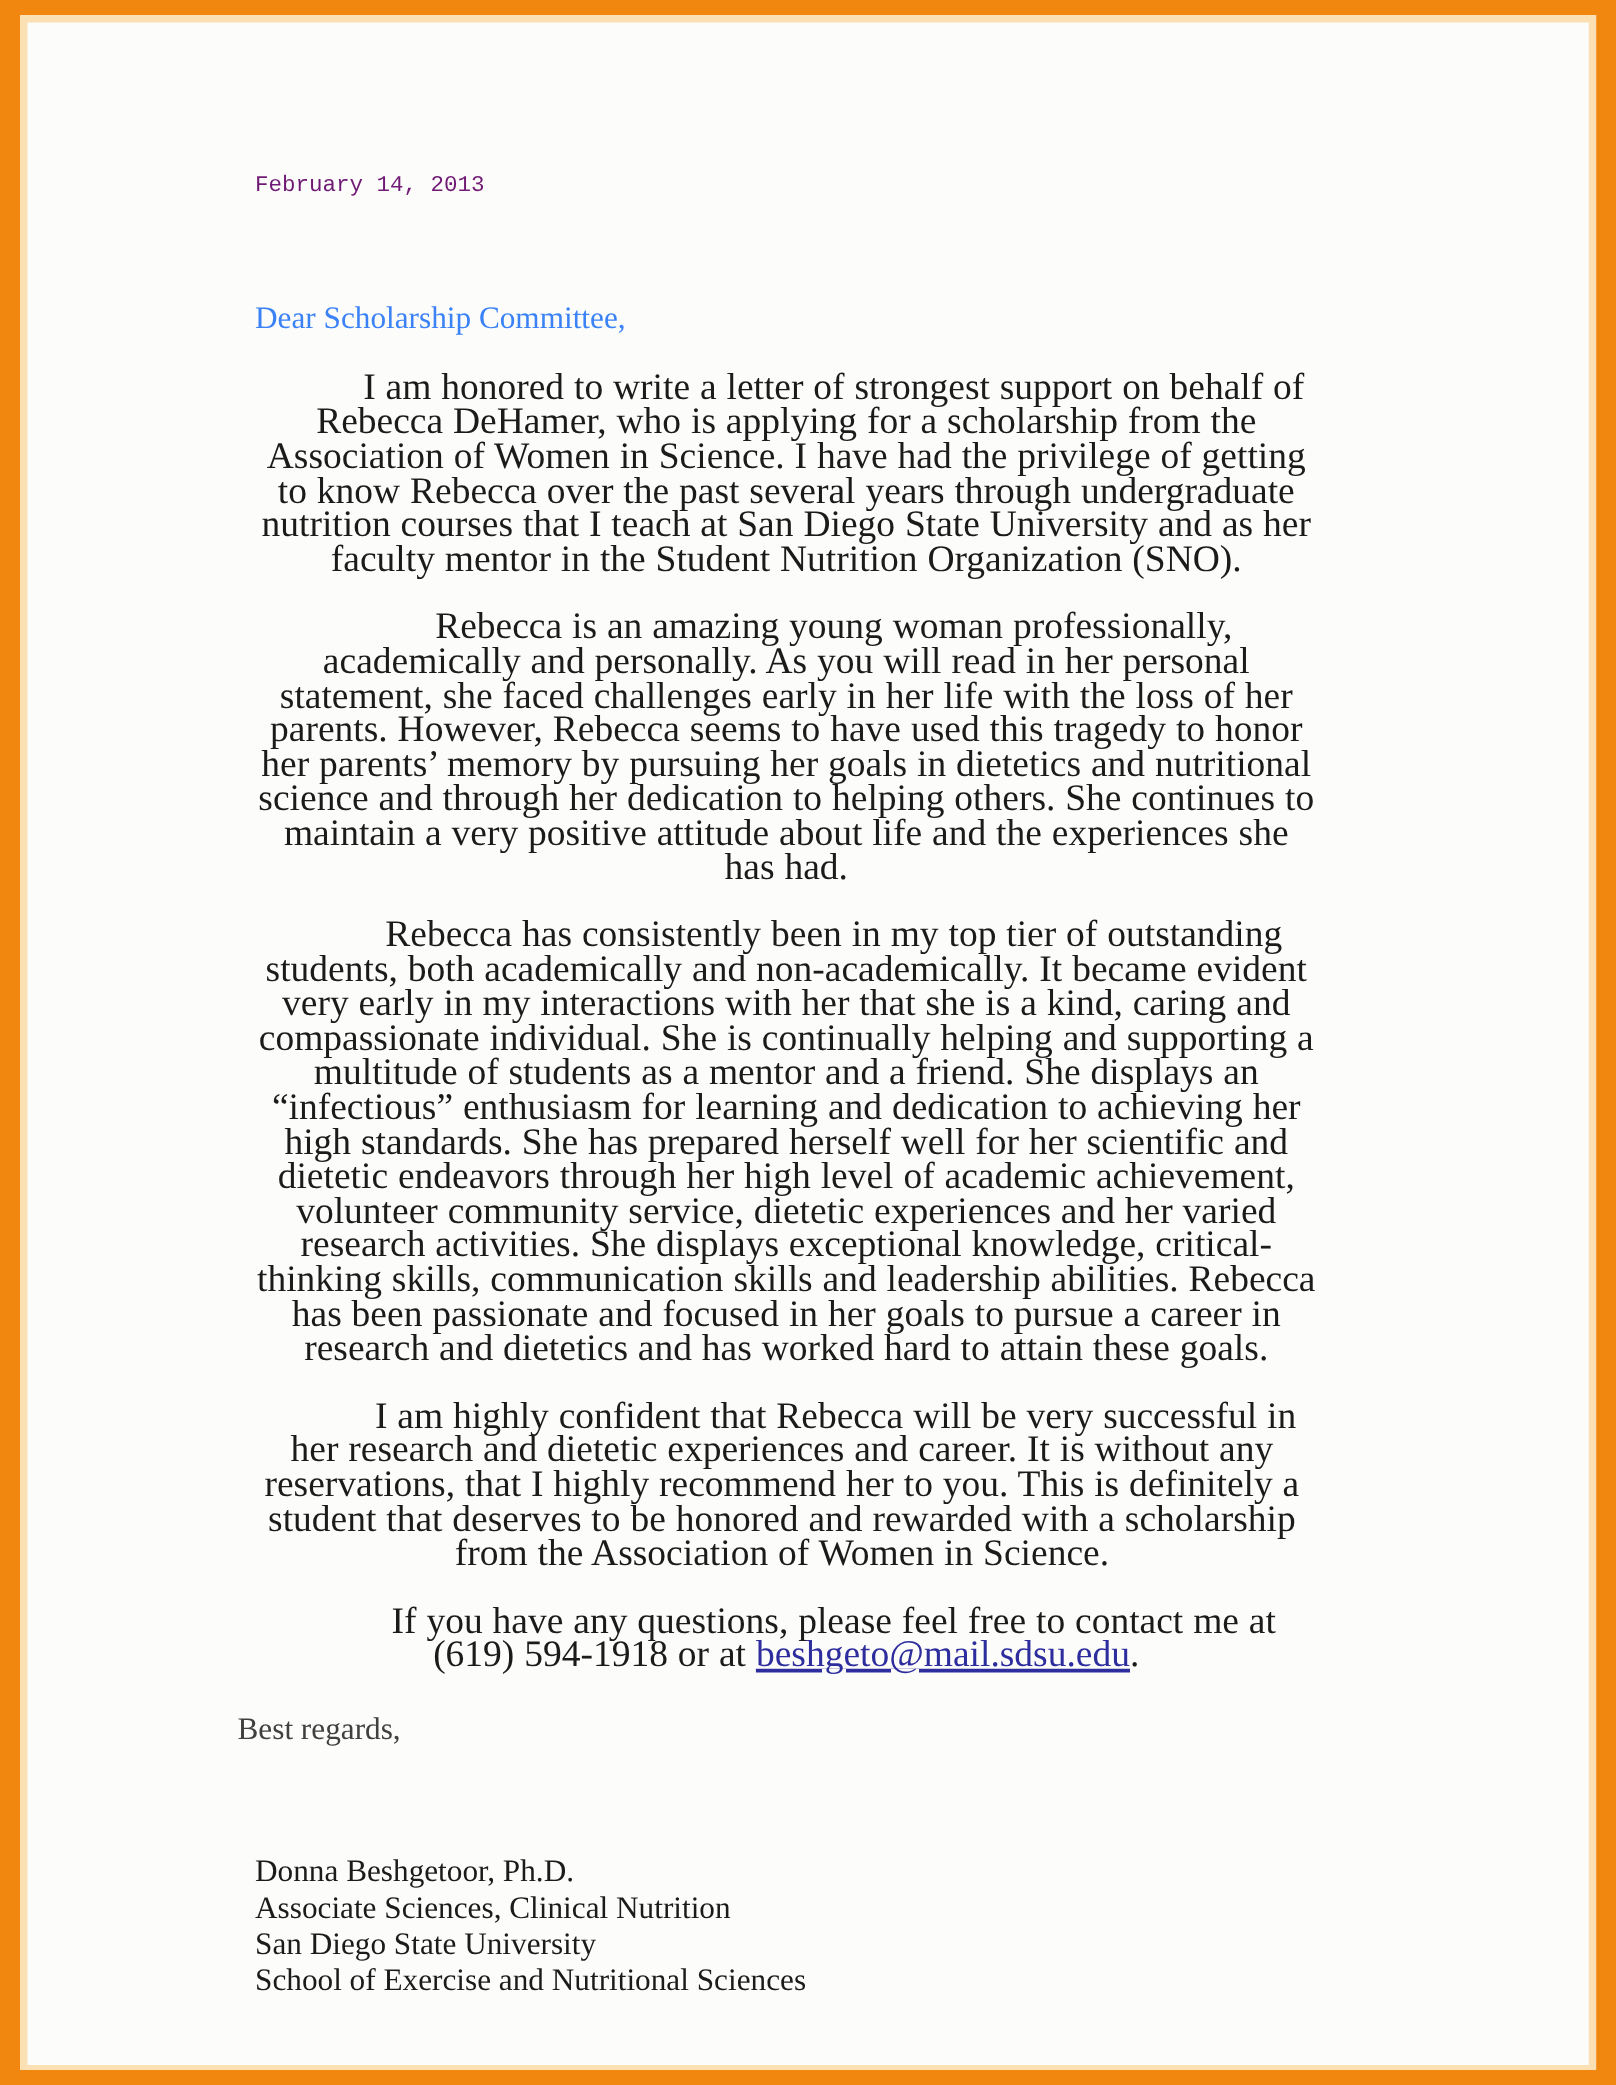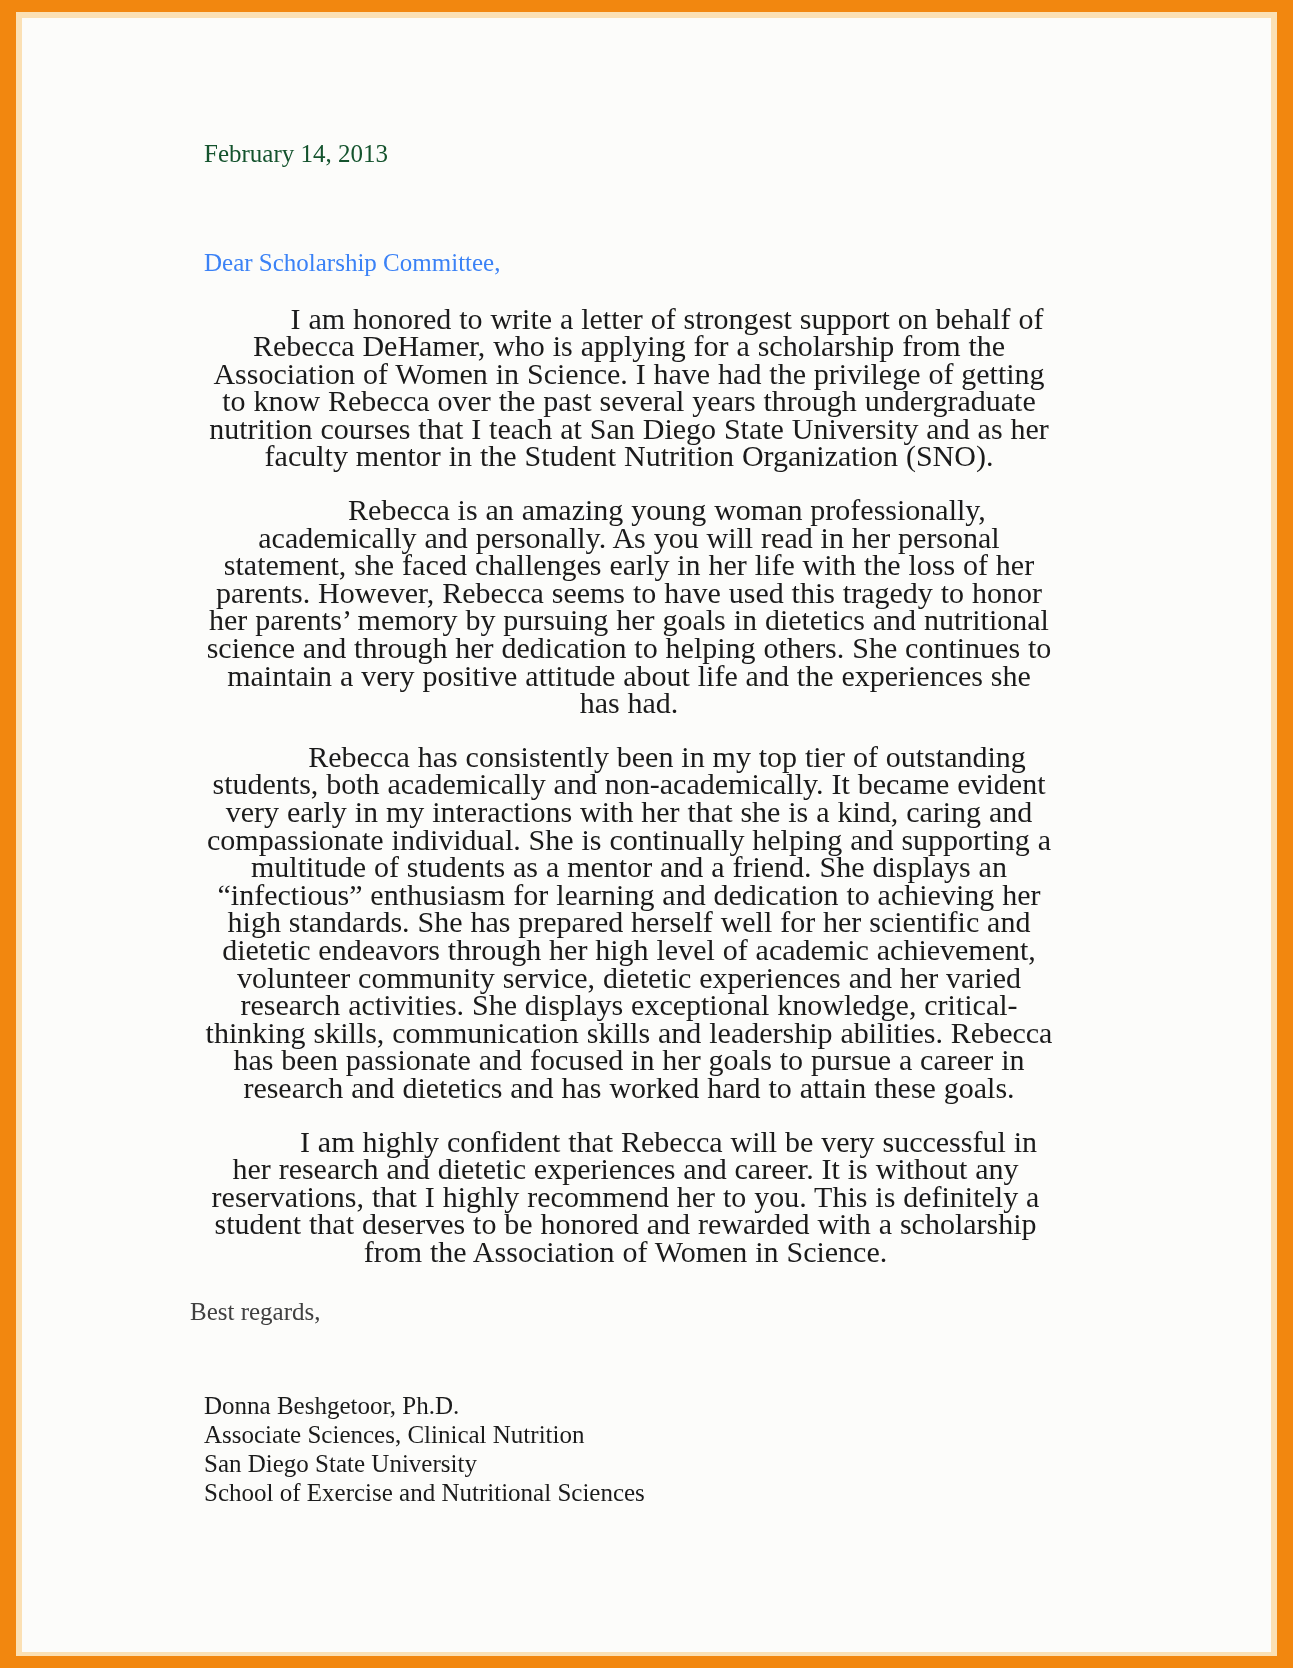--- a/index.html
+++ b/index.html
@@ -47,24 +47,25 @@
   }
 
   #letter-body {
     position: absolute;
     left: 160px;
     top: 120px;
     width: 872px;
   }
 
   .letter-date {
-    font-size: 25px;
+    font-size: 18px;
     line-height: 1.25;
-    color: #14532d;
+    color: #701a75;
     margin: 0 0 0 22px;
+    font-family: Liberation Mono, monospace;
   }
 
   .letter-salutation {
     font-size: 25px;
     line-height: 1.25;
     color: #3b82f6;
     margin: 78px 0 0 22px;
   }
 
   .letter-para {
@@ -82,21 +83,21 @@
   }
 
   .letter-closing {
     font-size: 25px;
     line-height: 1.25;
     color: #404040;
     margin: 30px 0 0 8px;
   }
 
   .signature-block {
-    margin: 64px 0 0 22px;
+    margin: 84px 0 0 22px;
   }
   .signature-line {
     font-size: 25px;
     line-height: 29px;
     color: #1b1b1b;
   }
 
   a.email-link {
     color: #2d2d9e;
     text-decoration: underline;
@@ -116,20 +117,21 @@
       <div class="letter-salutation">Dear Scholarship Committee,</div>
 
       <p class="letter-para">I am honored to write a letter of strongest support on behalf of Rebecca DeHamer, who is applying for a scholarship from the Association of Women in Science.  I have had the privilege of getting to know Rebecca over the past several years through undergraduate nutrition courses that I teach at San Diego State University and as her faculty mentor in the Student Nutrition Organization (SNO).</p>
 
       <p class="letter-para">Rebecca is an amazing young woman professionally, academically and personally.  As you will read in her personal statement, she faced challenges early in her life with the loss of her parents.  However, Rebecca seems to have used this tragedy to honor her parents’ memory by pursuing her goals in dietetics and nutritional science and through her dedication to helping others.  She continues to maintain a very positive attitude about life and the experiences she has had.</p>
 
       <p class="letter-para">Rebecca has consistently been in my top tier of outstanding students, both academically and non-academically.  It became evident very early in my interactions with her that she is a kind, caring and compassionate individual.  She is continually helping and supporting a multitude of students as a mentor and a friend.  She displays an “infectious” enthusiasm for learning and dedication to achieving her high standards.  She has prepared herself well for her scientific and dietetic endeavors through her high level of academic achievement, volunteer community service, dietetic experiences and her varied research activities.  She displays exceptional knowledge, critical-thinking skills, communication skills and leadership abilities.  Rebecca has been passionate and focused in her goals to pursue a career in research and dietetics and has worked hard to attain these goals.</p>
 
       <p class="letter-para indent-wide">I am highly confident that Rebecca will be very successful in her research and dietetic experiences and career.  It is without any reservations, that I highly recommend her to you.  This is definitely a student that deserves to be honored and rewarded with a scholarship from the Association of Women in Science.</p>
 
+      <p class="letter-para"><span>If you have any questions, please feel free to contact me at (619) 594-1918 or at </span><a class="email-link" href="#">beshgeto@mail.sdsu.edu</a><span>.</span></p>
 
       <div class="letter-closing">Best regards,</div>
 
       <div class="signature-block">
         <div class="signature-line">Donna Beshgetoor, Ph.D.</div>
         <div class="signature-line">Associate Sciences, Clinical Nutrition</div>
         <div class="signature-line">San Diego State University</div>
         <div class="signature-line">School of Exercise and Nutritional Sciences</div>
       </div>
 

